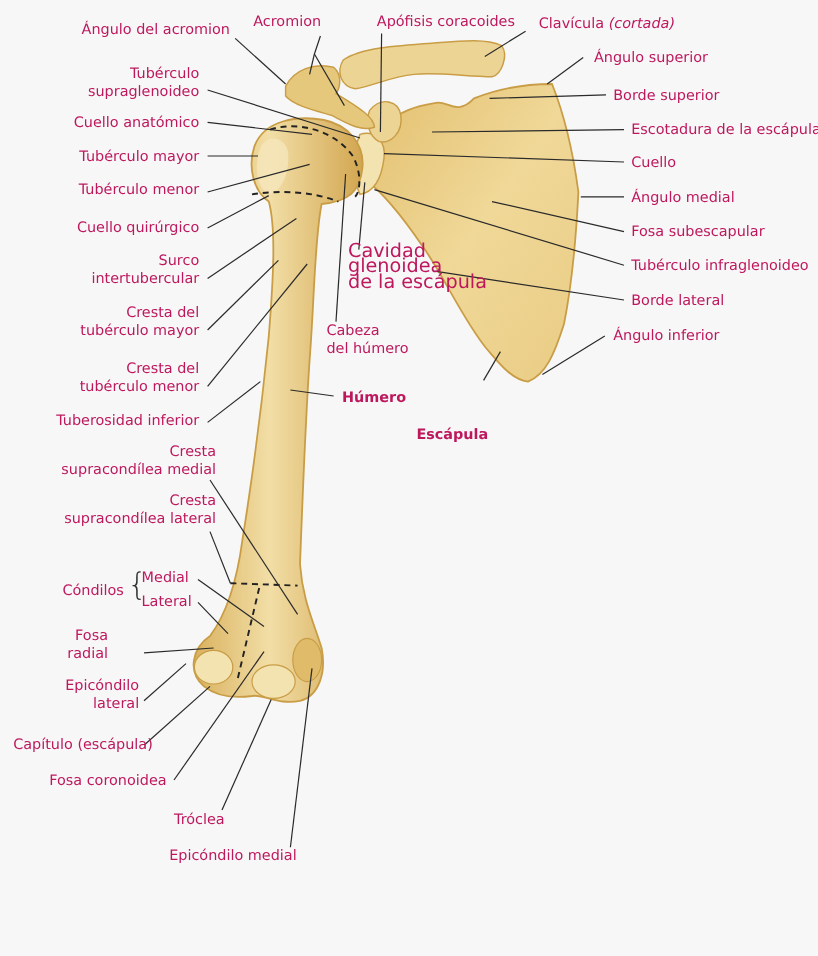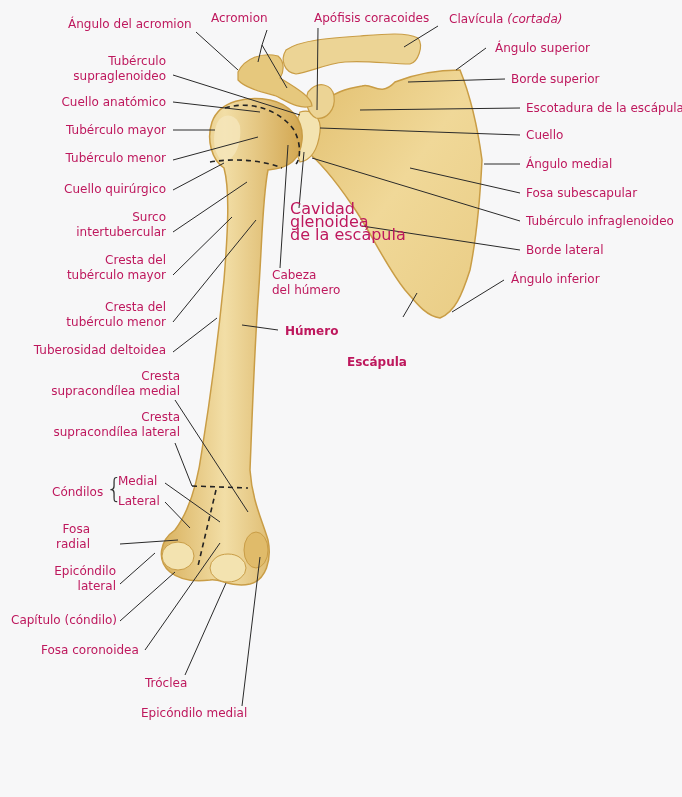--- a/index.html
+++ b/index.html
@@ -114,21 +114,21 @@
     <div>intertubercular</div>
   </div>
 <div class="lbl r" style="right:516px;top:253px;">
     <div>Cresta del</div>
     <div>tubérculo mayor</div>
   </div>
 <div class="lbl r" style="right:516px;top:300px;">
     <div>Cresta del</div>
     <div>tubérculo menor</div>
   </div>
-<div class="lbl r" style="right:516px;top:343px;">Tuberosidad deltoidea</div>
+<div class="lbl r" style="right:516px;top:343px;">Tuberosidad inferior</div>
 
 <div class="lbl" style="left:290px;top:202px;font-size:16px;line-height:13px;">
     <div>Cavidad</div>
     <div>glenoidea</div>
     <div>de la escápula</div>
   </div>
 <div class="lbl" style="left:272px;top:268px;">
     <div>Cabeza</div>
     <div>del húmero</div>
   </div>
@@ -160,16 +160,16 @@
 <div class="lbl" style="left:118px;top:494px;">Lateral</div>
 
 <div class="lbl r" style="right:592px;top:522px;">
     <div>Fosa</div>
     <div>radial</div>
   </div>
 <div class="lbl r" style="right:566px;top:564px;">
     <div>Epicóndilo</div>
     <div>lateral</div>
   </div>
-<div class="lbl" style="left:11px;top:613px;">Capítulo (cóndilo)</div>
+<div class="lbl" style="left:11px;top:613px;">Capítulo (escápula)</div>
 <div class="lbl" style="left:41px;top:643px;">Fosa coronoidea</div>
 <div class="lbl" style="left:145px;top:676px;">Tróclea</div>
 <div class="lbl" style="left:141px;top:706px;">Epicóndilo medial</div>
 
 </body></html>

